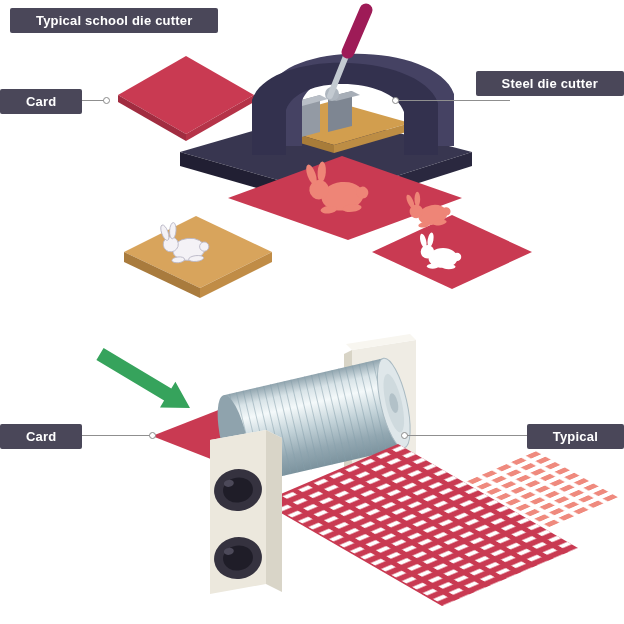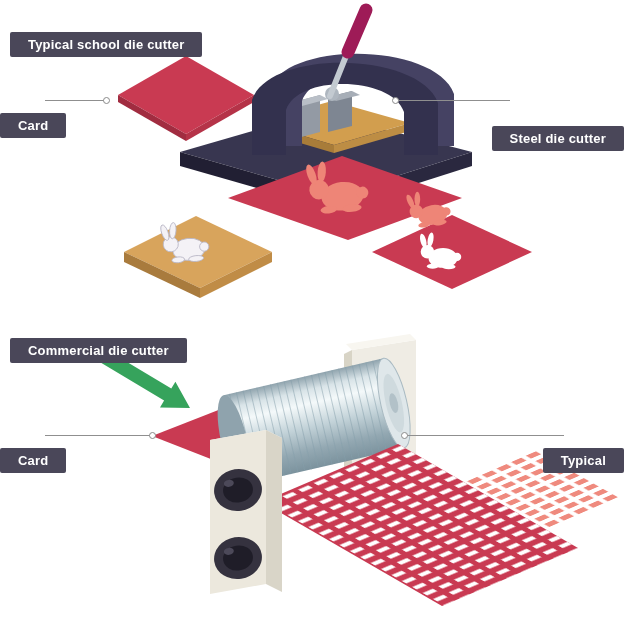--- a/index.html
+++ b/index.html
@@ -1,20 +1,20 @@
 <!DOCTYPE html>
 <html style="--badge: #4a4759; --connector: #8f8f8f; --card-red: #c93a52; --cut-salmon: #ee8577; --wood-tan: #d8a45c; --machine-navy: #33314e; --handle-magenta: #9e1b57; --roller-steel: #c2d2d8; --plate-cream: #ece8dd; --arrow-green: #36a35c;"><head>
 <meta charset="utf-8">
 <style>
   html,body{margin:0;padding:0;background:#fff;}
   .stage{position:relative;width:624px;height:624px;background:#fff;overflow:hidden;
          font-family:"Liberation Sans",sans-serif;}
   .badge{position:absolute;background:var(--badge,#4a4759);color:#fff;font-size:13px;
-         font-weight:bold;padding:5px 18px;border-radius:2px;white-space:nowrap;z-index:3;
-         letter-spacing:.2px;margin-top:24px;}
+         font-weight:bold;padding:5px 26px;border-radius:2px;white-space:nowrap;z-index:3;
+         letter-spacing:.2px;}
   .connector{position:absolute;height:1px;background:var(--connector,#8f8f8f);z-index:1;}
   .dot{position:absolute;width:7px;height:7px;box-sizing:border-box;border:1px solid #8a8a8a;
        border-radius:50%;background:#fff;z-index:2;}
   svg{position:absolute;left:0;display:block;}
 </style>
 </head>
 <body>
 
 <div class="stage">
 
@@ -151,23 +151,22 @@
   </svg>
 
   <div class="badge" style="left:10px;top:8px">Typical school die cutter</div>
 
   <div class="connector" style="left:45px;top:100px;width:62px"></div>
   <div class="dot" style="left:103px;top:97px"></div>
   <div class="badge" style="left:0;top:89px">Card</div>
 
   <div class="connector" style="left:395px;top:100px;width:115px"></div>
   <div class="dot" style="left:392px;top:97px"></div>
-  <div class="badge" style="right:0;top:102px">Steel die cutter</div>
+  <div class="badge" style="right:0;top:71px">Steel die cutter</div>
 
-  <div class="badge" style="left:10px;top:314px">Commercial die cutter</div>
 
   <div class="connector" style="left:45px;top:435px;width:110px"></div>
   <div class="dot" style="left:149px;top:432px"></div>
   <div class="badge" style="left:0;top:424px">Card</div>
 
   <div class="connector" style="left:404px;top:435px;width:160px"></div>
   <div class="dot" style="left:401px;top:432px"></div>
   <div class="badge" style="right:0;top:424px">Typical</div>
 
 </div>

